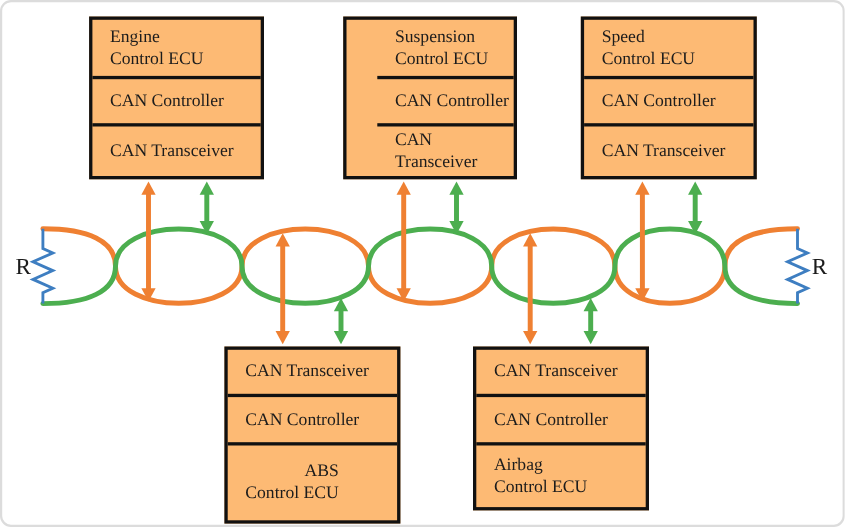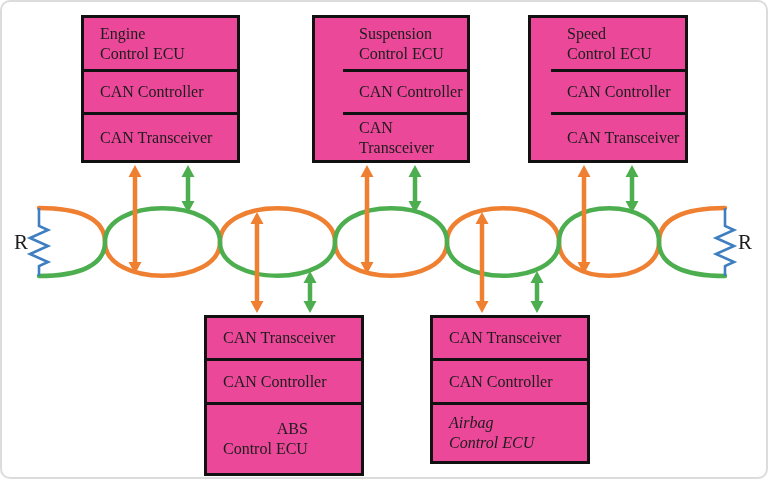--- a/index.html
+++ b/index.html
@@ -14,21 +14,21 @@
   .buslayer{position:absolute; left:0; top:0; width:768px; height:479px;}
   .wire{fill:none; stroke-width:4.5; stroke-linecap:round;}
   .wire.orange{stroke:var(--orange);}
   .wire.green{stroke:var(--green);}
   .res{fill:none; stroke:var(--blue); stroke-width:2.6; stroke-linejoin:miter;}
   .darrow line{stroke-width:4.5;}
   .darrow.orange line{stroke:var(--orange);} .darrow.orange polygon{fill:var(--orange);}
   .darrow.green  line{stroke:var(--green);}  .darrow.green  polygon{fill:var(--green);}
   .rlabel{font-size:21px; fill:var(--ink); font-family:"Liberation Serif","DejaVu Serif",serif;}
   .ecu-box{
-    position:absolute; background:#ec4899; border:3px solid #111111; box-sizing:border-box;
+    position:absolute; background:#fdba74; border:3px solid #111111; box-sizing:border-box;
   }
   .ecu-row{
     display:flex; align-items:center; padding-left:16px; padding-right:4px;
     font-size:16px; line-height:1.25; box-sizing:border-box;
   }
   .ecu-row.divided{border-bottom:3px solid #111111;}
   .two-line{white-space:pre-line;}
 </style>
 </head>
 <body>
@@ -120,34 +120,34 @@
     <div class="ecu-row" style="height:45px;">CAN Transceiver</div>
   </div>
 
   <div class="ecu-box" style="left:310px; top:13px; width:158px;padding-left:28px;">
     <div class="ecu-row divided two-line" style="height:54px;">Suspension
 Control ECU</div>
     <div class="ecu-row divided" style="height:43px;">CAN Controller</div>
     <div class="ecu-row" style="height:45px;">CAN Transceiver</div>
   </div>
 
-  <div class="ecu-box" style="left:526px; top:13px; width:160px;padding-left:20px;">
+  <div class="ecu-box" style="left:526px; top:13px; width:160px;">
     <div class="ecu-row divided two-line" style="height:54px;">Speed
 Control ECU</div>
     <div class="ecu-row divided" style="height:43px;">CAN Controller</div>
     <div class="ecu-row" style="height:45px;">CAN Transceiver</div>
   </div>
 
   <div class="ecu-box" style="left:202px; top:313px; width:160px;">
     <div class="ecu-row divided" style="height:43px;">CAN Transceiver</div>
     <div class="ecu-row divided" style="height:44px;">CAN Controller</div>
     <div class="ecu-row two-line" style="height:68px;text-align:right;">ABS
 Control ECU</div>
   </div>
 
   <div class="ecu-box" style="left:428px; top:313px; width:160px;">
     <div class="ecu-row divided" style="height:43px;">CAN Transceiver</div>
     <div class="ecu-row divided" style="height:44px;">CAN Controller</div>
-    <div class="ecu-row two-line" style="height:56px;font-style:italic;">Airbag
+    <div class="ecu-row two-line" style="height:56px;">Airbag
 Control ECU</div>
   </div>
 
 </div>
 
 </body></html>

